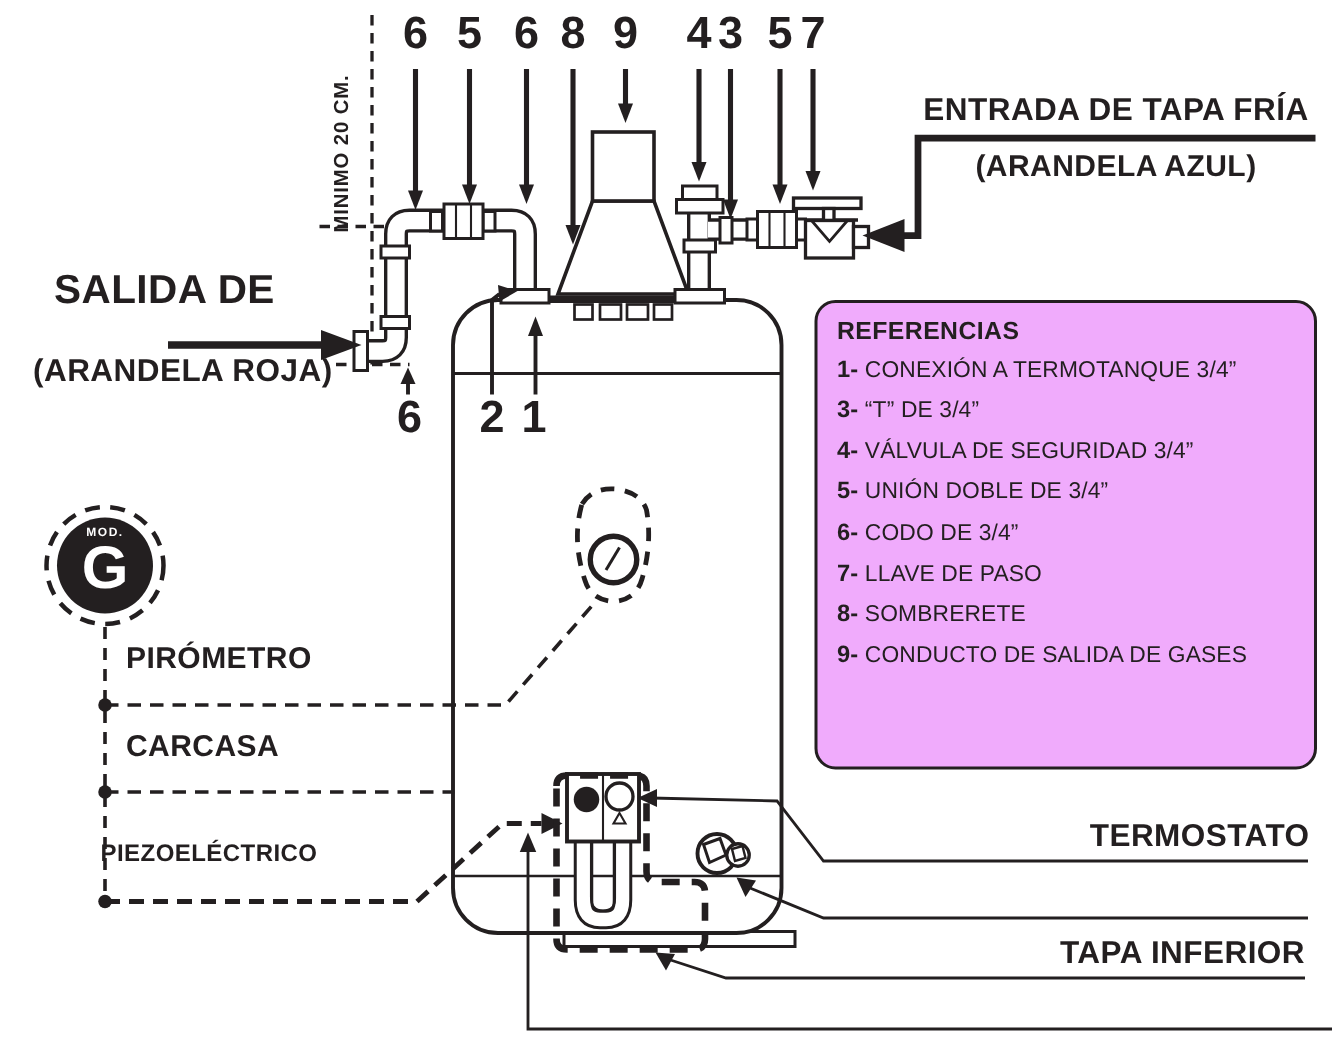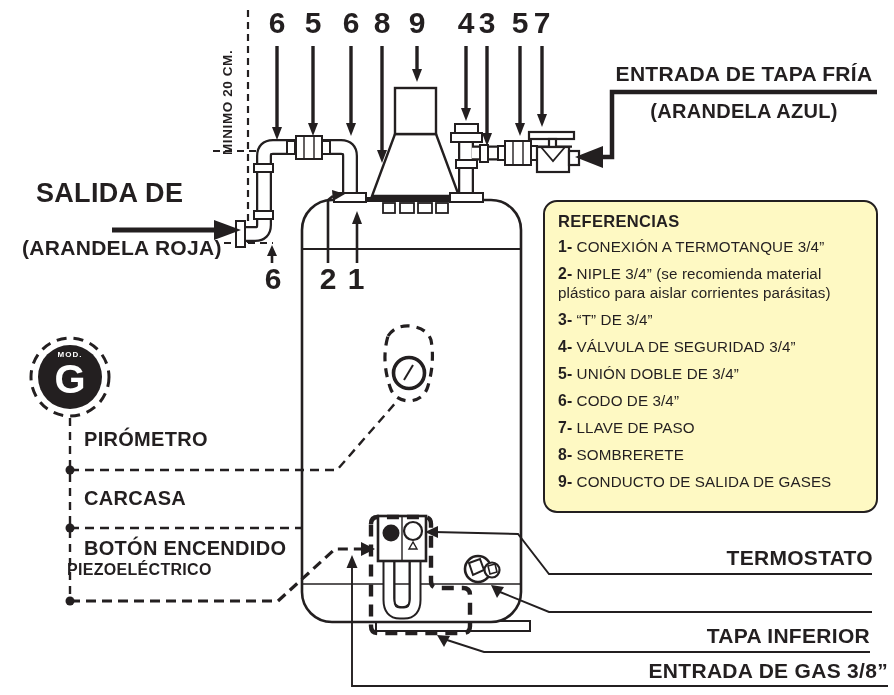--- a/index.html
+++ b/index.html
@@ -5,21 +5,21 @@
   html,body{margin:0;padding:0;background:#fff;}
   #stage{position:relative;width:894px;height:695px;background:#ffffff;overflow:hidden;
          font-family:"Liberation Sans", sans-serif;color:#231f20;}
   #artwork{position:absolute;left:0;top:0;z-index:1;}
   .lbl{position:absolute;z-index:2;white-space:nowrap;font-weight:700;letter-spacing:.3px;color:#231f20;line-height:1;}
   .num{position:absolute;z-index:2;font-weight:800;font-size:30px;color:#231f20;transform:translateX(-50%);line-height:1;}
   .rot{transform-origin:left top;transform:rotate(-90deg);}
   .badge-txt{position:absolute;z-index:3;color:#fff;text-align:center;line-height:1;}
   #refbox{position:absolute;left:543px;top:200px;width:335px;height:313px;z-index:2;
           box-sizing:border-box;border:2.5px solid #231f20;border-radius:14px;
-          padding:10px 11px 8px 13px;background:#fef9c3;}
+          padding:10px 11px 8px 13px;background:#f0abfc;}
   #refbox .ref-title{font-size:16.5px;font-weight:800;letter-spacing:.3px;margin-bottom:7px;}
   .ref-item{font-size:15.2px;font-weight:500;line-height:1.2;margin-bottom:8.2px;letter-spacing:.1px;}
   .ref-item b{font-weight:800;font-size:15.8px;}
   svg .ink{stroke:#231f20;}
 </style>
 </head>
 <body>
 
 <div id="stage">
 
@@ -238,31 +238,28 @@
 <div class="lbl" style="left:22px;top:237px;font-size:21px;">(ARANDELA ROJA)</div>
 
 <div class="lbl" style="left:610px;top:63px;width:268px;text-align:center;font-size:21px;">ENTRADA DE TAPA FRÍA</div>
 <div class="lbl" style="left:610px;top:101px;width:268px;text-align:center;font-size:20px;">(ARANDELA AZUL)</div>
 
 <div class="badge-txt" style="left:40px;top:351px;width:60px;font-size:8px;font-weight:800;letter-spacing:1px;">MOD.</div>
 <div class="badge-txt" style="left:40px;top:359px;width:60px;font-size:40px;font-weight:800;">G</div>
 
 <div class="lbl" style="left:84px;top:429px;font-size:20px;">PIRÓMETRO</div>
 <div class="lbl" style="left:84px;top:488px;font-size:20px;">CARCASA</div>
-<div class="lbl" style="left:84px;top:538px;font-size:20px;">BOTÓN ENCENDIDO</div>
 <div class="lbl" style="left:67px;top:562px;font-size:16px;">PIEZOELÉCTRICO</div>
 
 <div class="lbl" style="right:21px;top:547px;font-size:21px;">TERMOSTATO</div>
 <div class="lbl" style="right:24px;top:625px;font-size:21px;">TAPA INFERIOR</div>
-<div class="lbl" style="right:6px;top:660px;font-size:21px;">ENTRADA DE GAS 3/8”</div>
 
 <div id="refbox">
   <div class="ref-title">REFERENCIAS</div>
   <div class="ref-item"><b>1-</b> <span>CONEXIÓN A TERMOTANQUE 3/4”</span></div>
-  <div class="ref-item"><b>2-</b> <span>NIPLE 3/4” (se recomienda material plástico para aislar corrientes parásitas)</span></div>
   <div class="ref-item"><b>3-</b> <span>“T” DE 3/4”</span></div>
   <div class="ref-item"><b>4-</b> <span>VÁLVULA DE SEGURIDAD 3/4”</span></div>
   <div class="ref-item"><b>5-</b> <span>UNIÓN DOBLE DE 3/4”</span></div>
   <div class="ref-item"><b>6-</b> <span>CODO DE 3/4”</span></div>
   <div class="ref-item"><b>7-</b> <span>LLAVE DE PASO</span></div>
   <div class="ref-item"><b>8-</b> <span>SOMBRERETE</span></div>
   <div class="ref-item"><b>9-</b> <span>CONDUCTO DE SALIDA DE GASES</span></div>
 </div>
 
 </div>

